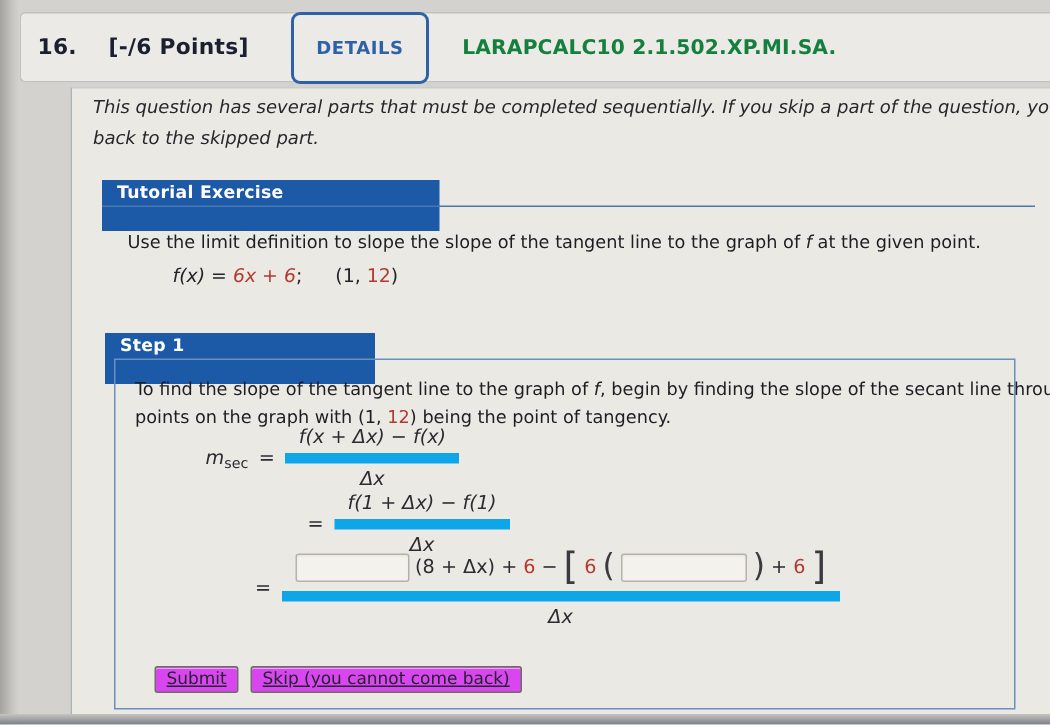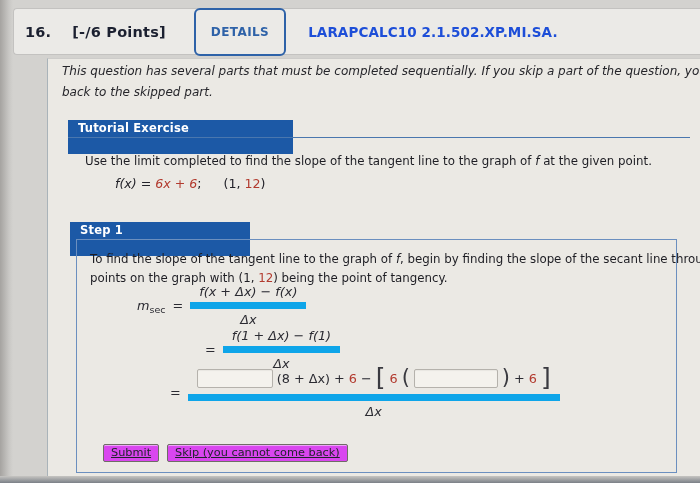--- a/index.html
+++ b/index.html
@@ -22,21 +22,21 @@
 
   .header-card{position:absolute;left:13px;top:8px;width:687px;height:47px;
     background:#ebeae7;border:1px solid #c3c2c0;border-right:none;
     border-radius:4px 0 0 4px;display:flex;align-items:center;box-sizing:border-box;
     padding-left:11px;}
   .qnum{font-weight:bold;font-size:14.5px;color:#1b2030;margin-right:21px;letter-spacing:.2px;}
   .qpoints{font-weight:bold;font-size:14.5px;color:#1b2030;letter-spacing:.2px;text-align:right;}
   .details-btn{margin-left:28px;background:transparent;border:2px solid #2e62a8;
     border-radius:6px;color:#2e62a8;font-family:inherit;font-weight:bold;
     font-size:12px;letter-spacing:.4px;padding:15px 15px;cursor:pointer;}
-  .qcode{margin-left:22px;font-weight:bold;font-size:13.5px;color:#1d4ed8;letter-spacing:.1px;}
+  .qcode{margin-left:22px;font-weight:bold;font-size:13.5px;color:#15803d;letter-spacing:.1px;}
 
   .intro{position:absolute;left:62px;font-style:italic;font-size:12px;
     color:#26262b;white-space:nowrap;}
   .intro.l1{top:64px;}
   .intro.l2{top:85px;}
 
   .banner{position:absolute;height:34px;line-height:17px;background:#1c59a6;
     color:#ffffff;font-weight:bold;font-size:11.5px;padding-left:10px;
     box-sizing:border-box;letter-spacing:.2px;}
   .banner.tut{left:68px;top:120px;width:225px;}
@@ -93,21 +93,21 @@
     <button class="details-btn">DETAILS</button>
     <span class="qcode">LARAPCALC10 2.1.502.XP.MI.SA.</span>
   </div>
 
   <div class="intro l1">This question has several parts that must be completed sequentially. If you skip a part of the question, you will not recei</div>
   <div class="intro l2">back to the skipped part.</div>
 
   <div class="banner tut">Tutorial Exercise</div>
   <div class="tut-rule"></div>
 
-  <div class="instruction"><span>Use the limit completed to find the slope of the tangent line to the graph of </span><span class="ital">f</span><span> at the given point.</span></div>
+  <div class="instruction"><span>Use the limit definition to slope the slope of the tangent line to the graph of </span><span class="ital">f</span><span> at the given point.</span></div>
 
   <div class="fnline"><span class="ital">f(x)</span><span> = </span><span class="red ital">6x + 6</span><span>;</span><span class="ptgap"></span><span>(1, </span><span class="red">12</span><span>)</span></div>
 
   <div class="banner step">Step 1</div>
   <div class="step-box"></div>
 
   <div class="step-text l1"><span>To find the slope of the tangent line to the graph of </span><span class="ital">f</span><span>, begin by finding the slope of the secant line through two</span></div>
   <div class="step-text l2"><span>points on the graph with (1, </span><span class="red">12</span><span>) being the point of tangency.</span></div>
 
   <div class="eqrow e1">

